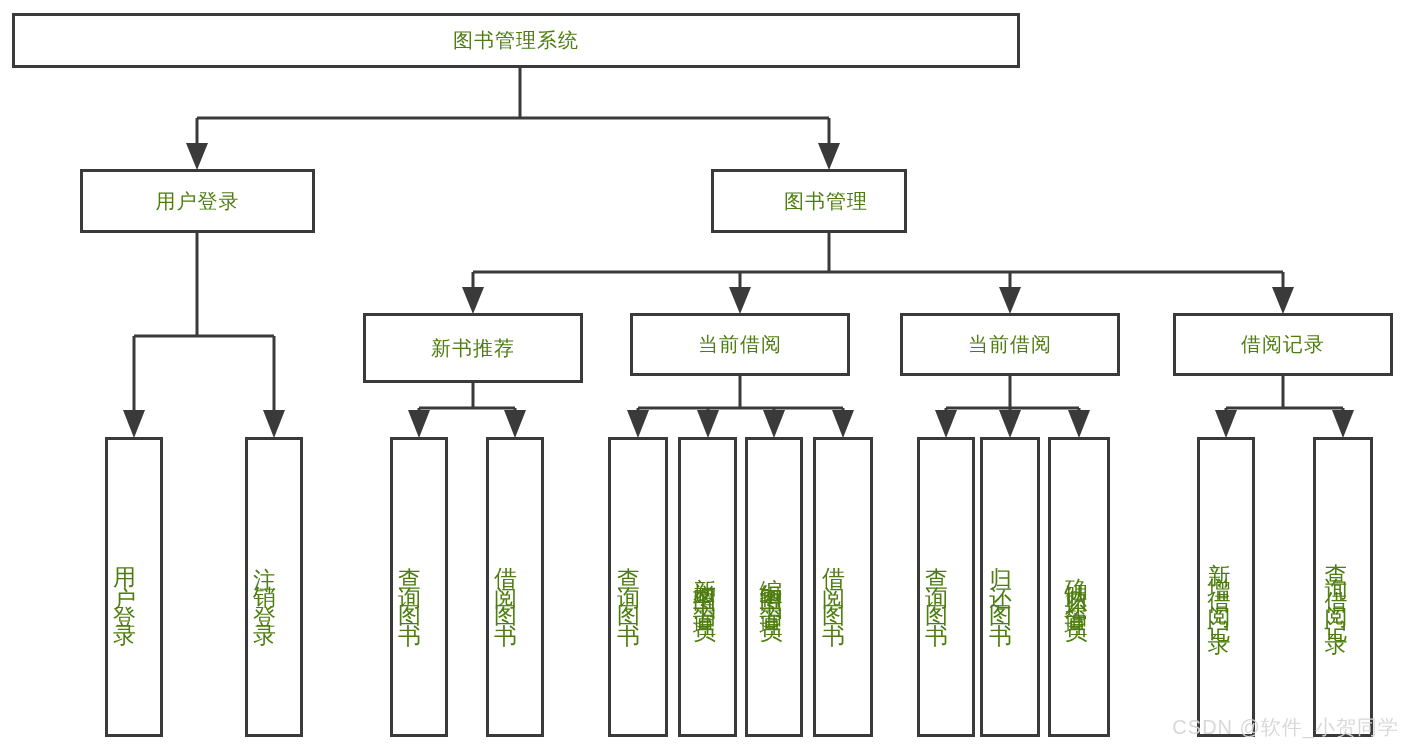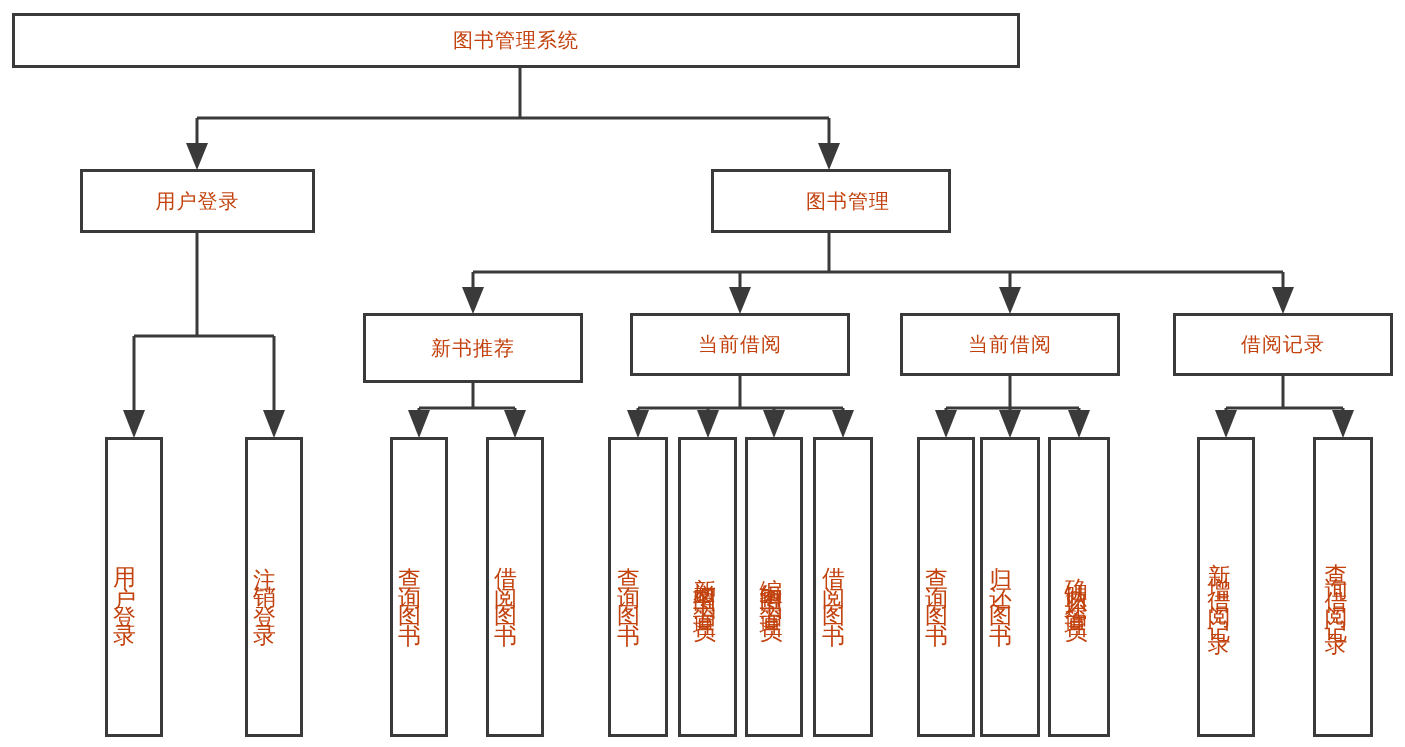--- a/index.html
+++ b/index.html
@@ -9,38 +9,38 @@
     background:#ffffff;
     font-family:"Liberation Sans", sans-serif;
     overflow:hidden;
   }
   #wires{position:absolute;left:0;top:0;width:1405px;height:747px;}
   .node{
     position:absolute;
     box-sizing:border-box;
     background:#ffffff;
     border:3px solid #3a3a3a;
-    color:#c2410c;
+    color:#4d7c0f;
     display:flex;align-items:center;justify-content:center;
     text-align:center;
   }
   .hbox{font-size:20px;letter-spacing:1px;}
   .vbox{
     font-size:23px;
     writing-mode:vertical-rl;
     text-orientation:mixed;
     line-height:1;
   }
   .ls4{letter-spacing:19px;padding-block-start:19px;}
   .ls6{letter-spacing:14px;padding-block-start:14px;}
   .ls9{letter-spacing:6px;padding-block-start:6px;}
   
   .n-root{left:12px;top:13px;width:1008px;height:55px;}
   .n-userlogin{left:80px;top:169px;width:235px;height:64px;}
-  .n-bookmgmt{left:711px;top:169px;width:240px;height:64px;padding-left:34px;}
+  .n-bookmgmt{left:711px;top:169px;width:196px;height:64px;padding-left:34px;}
   .n-newbook{left:363px;top:313px;width:220px;height:70px;}
   .n-bookborrow{left:630px;top:313px;width:220px;height:63px;}
   .n-currentborrow{left:900px;top:313px;width:220px;height:63px;}
   .n-borrowrecord{left:1173px;top:313px;width:220px;height:63px;}
   .leaf{top:437px;height:300px;}
   .n-ul1{left:105px;width:58px;}
   .n-ul2{left:245px;width:58px;}
   .n-nb1{left:390px;width:58px;}
   .n-nb2{left:486px;width:58px;}
   .n-bb1{left:608px;width:60px;}
@@ -135,13 +135,14 @@
   <div class="node vbox ls9 leaf n-bb3">编辑图书（管理员）</div>
   <div class="node vbox ls4 leaf n-bb4">借阅图书</div>
 
   <div class="node vbox ls4 leaf n-cb1">查询图书</div>
   <div class="node vbox ls4 leaf n-cb2">归还图书</div>
   <div class="node vbox ls9 leaf n-cb3">确认归还（管理员）</div>
 
   <div class="node vbox ls6 leaf n-br1">新增借阅记录</div>
   <div class="node vbox ls6 leaf n-br2">查询借阅记录</div>
 
+  <div id="watermark">CSDN @软件_小贺同学</div>
 </div>
 
 </body></html>

